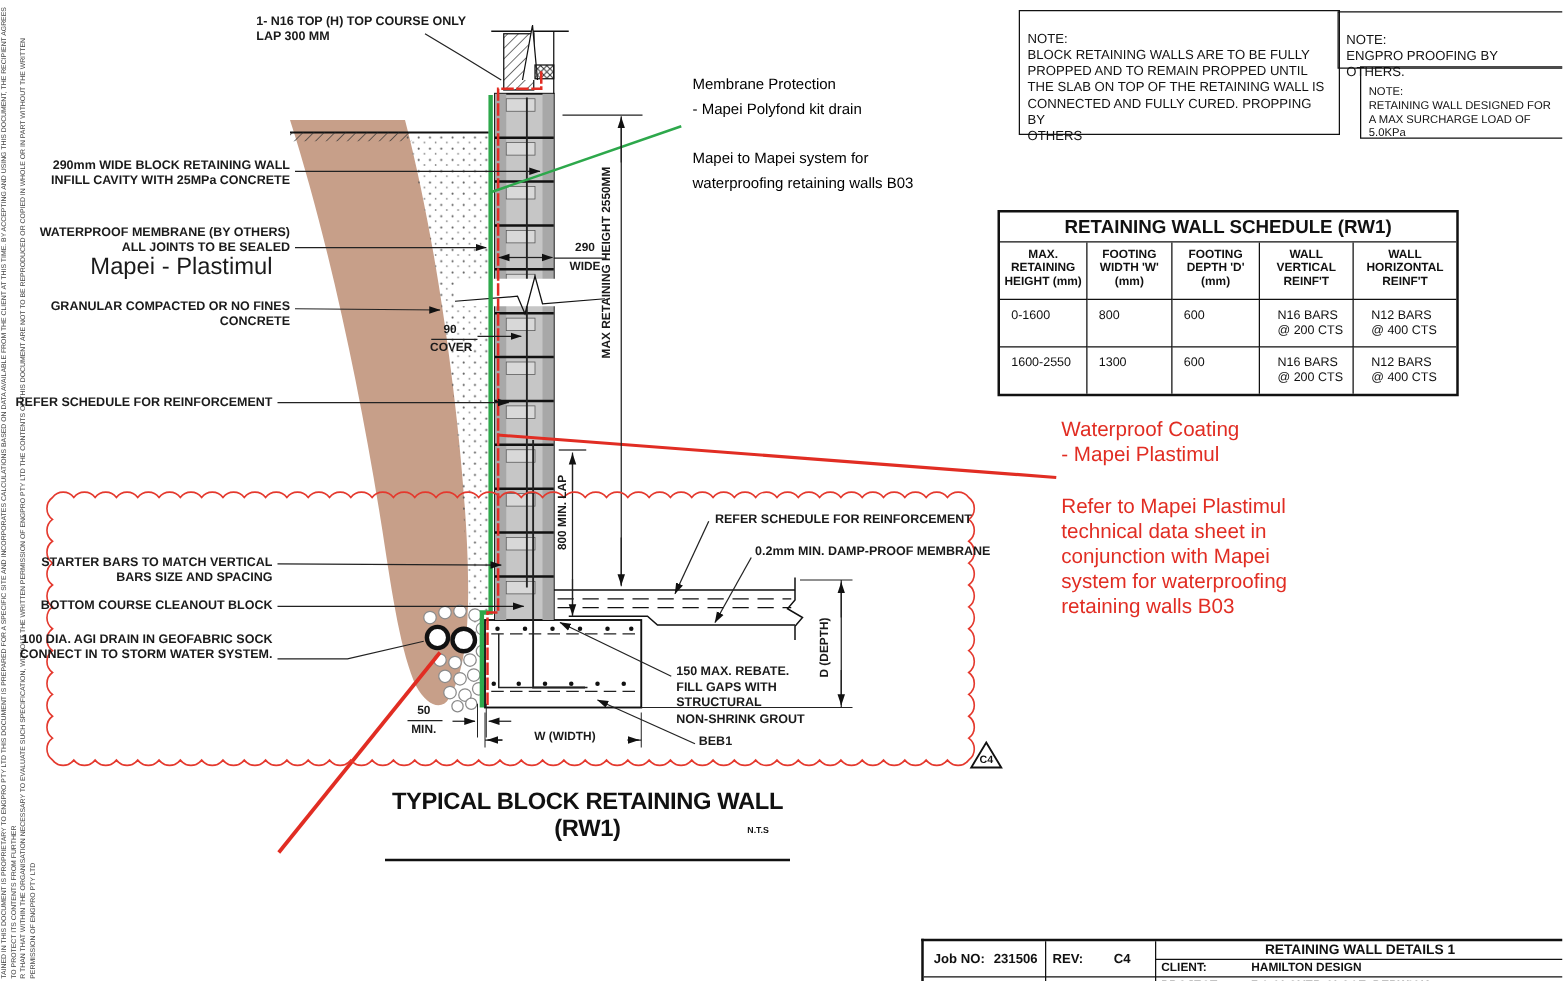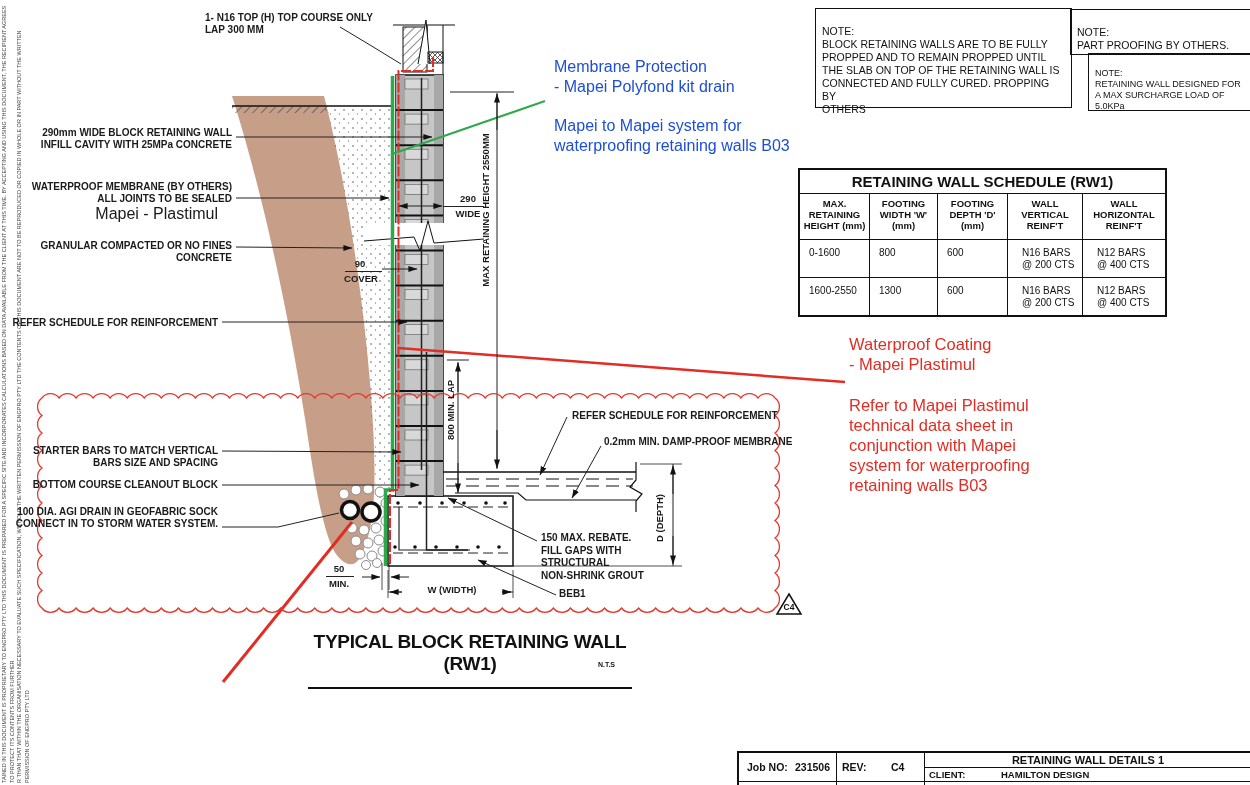--- a/index.html
+++ b/index.html
@@ -1,24 +1,24 @@
 <!DOCTYPE html>
 <html><head>
 <meta charset="utf-8">
 <style>
   html,body{margin:0;padding:0;background:#fff}
   .canvas{position:relative;width:1250px;height:785px;background:#fff;overflow:hidden;
           font-family:"Liberation Sans",sans-serif;color:#111}
   .canvas>svg{position:absolute;left:0;top:0}
   .abs{position:absolute;white-space:pre-line}
   .lbl{font-weight:bold;font-size:10px;line-height:11.5px;color:#1a1a1a}
-  .big{font-weight:400;font-size:16px;line-height:16px;color:#1a1a1a}
+  .big{font-weight:400;font-size:19px;line-height:16px;color:#1a1a1a}
   .tr{text-align:right}
   .tc{text-align:center}
-  .grn{font-size:16px;line-height:20px;color:#1d4ed8}
+  .grn{font-size:12px;line-height:20px;color:#000000}
   .redtxt{color:#e12d23}
   .r1{font-size:16.5px;line-height:20px}
   .r3{font-size:18.5px;line-height:23px}
   .rot{transform:rotate(-90deg);transform-origin:0 0}
   .note{position:absolute;border:1.6px solid #111;padding:3px 6px;font-weight:normal;
         font-size:10.5px;line-height:13px;white-space:pre-line}
   .note .nh{display:block}
   .sched{position:absolute;left:798px;top:168px;width:365px;border:2px solid #111;background:#fff}
   .sched-title{height:23px;line-height:23px;text-align:center;font-weight:bold;font-size:15px;
                border-bottom:1.6px solid #111}
@@ -290,21 +290,21 @@
 retaining walls B03</div>
 
   <div class="note" style="left:815px;top:8px;width:243px;height:92px">
     <span class="nh">NOTE:</span><span>BLOCK RETAINING WALLS ARE TO BE FULLY
 PROPPED AND TO REMAIN PROPPED UNTIL
 THE SLAB ON TOP OF THE RETAINING WALL IS
 CONNECTED AND FULLY CURED. PROPPING BY
 OTHERS</span>
   </div>
   <div class="note" style="left:1070px;top:9px;width:169px;height:38px">
-    <span class="nh">NOTE:</span><span>PART PROOFING BY OTHERS.</span>
+    <span class="nh">NOTE:</span><span>ENGPRO PROOFING BY OTHERS.</span>
   </div>
   <div class="note" style="left:1088px;top:53px;width:152px;height:50px;font-size:9px;line-height:11px">
     <span class="nh">NOTE:</span><span>RETAINING WALL DESIGNED FOR
 A MAX SURCHARGE LOAD OF
 5.0KPa</span>
   </div>
 
   <div class="sched">
     <div class="sched-title">RETAINING WALL SCHEDULE (RW1)</div>
     <div class="sched-grid">

